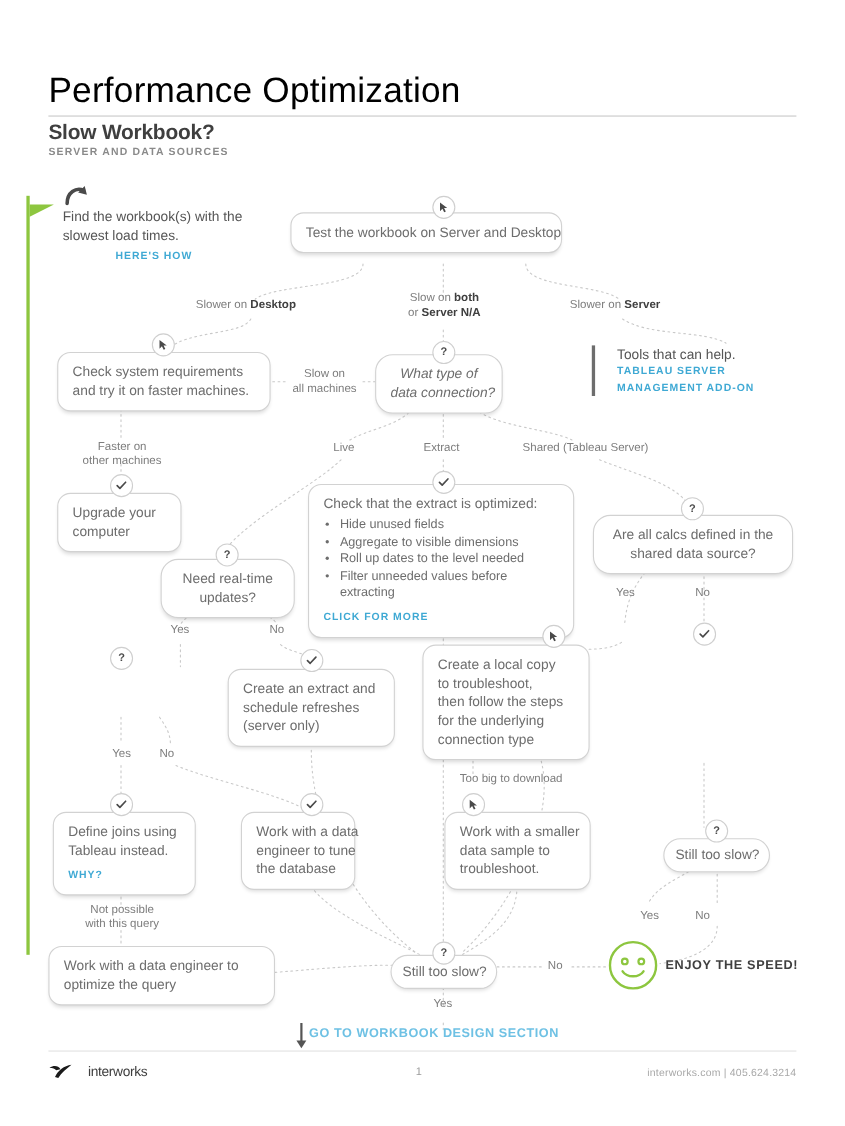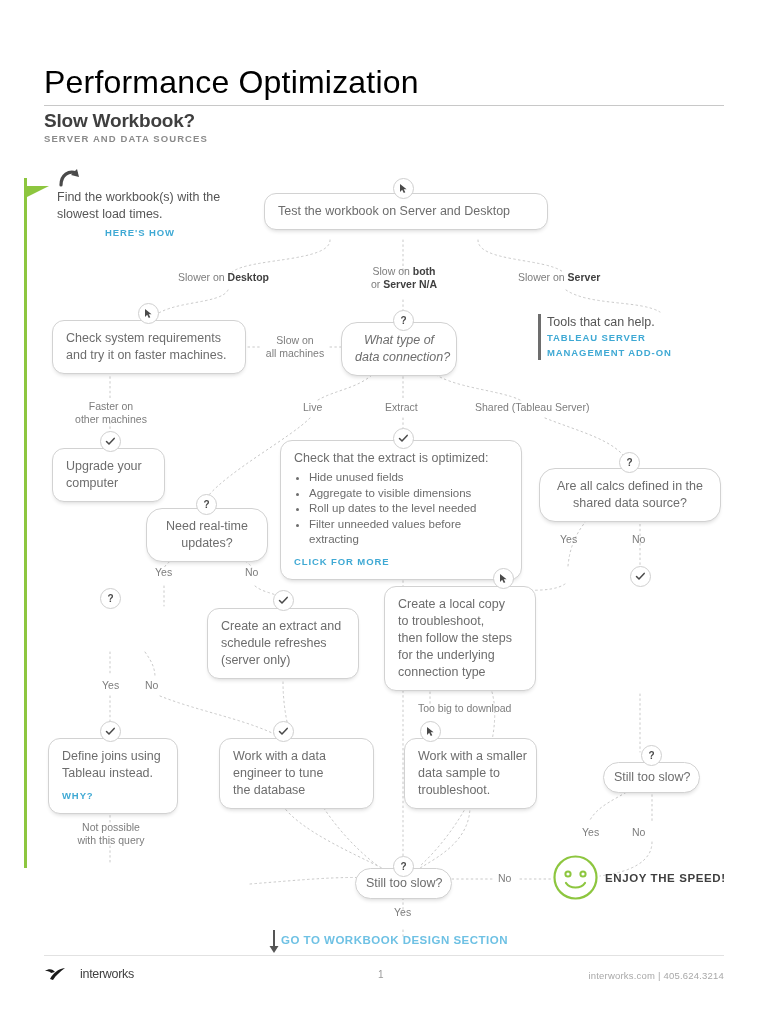--- a/index.html
+++ b/index.html
@@ -158,21 +158,21 @@
     line-height: 13px;
     color: #7d7d7d;
     text-align: center;
     white-space: nowrap;
   }
   .elabel b { color: #3f3f3f; font-weight: bold; }
   
   .tools {
     position: absolute;
     left: 538px; top: 314px;
-    padding-left: 6px;
+    padding-left: 20px;
     border-left: 3px solid #6d6d6d;
   }
   .tools-title {
     font-size: 12.5px;
     color: #555;
     line-height: 16px;
   }
   .tools-link {
     font-size: 9.5px;
     font-weight: bold;
@@ -359,21 +359,21 @@
 
     <path d="M403 898 L403 916"></path>
     <path d="M403 930 L403 936"></path>
   </svg>
 
   <div class="badge" style="left:393px; top:178px;">
     <svg width="11" height="11" viewBox="0 0 11 11">
         <path d="M2 1 L2 9 L4.2 6.8 L5.8 10 L7.3 9.2 L5.7 6.2 L8.6 6.2 Z" fill="#4a4a4a"></path>
       </svg>
   </div>
-  <div class="node" style="left:264px; top:193px; width:284px;">
+  <div class="node" style="left:264px; top:193px; width:247px;">
     <span class="nline">Test the workbook on Server and Desktop</span>
   </div>
 
   <div class="elabel" style="left:178px; top:271px;">
     <span>Slower on </span><b>Desktop</b>
   </div>
   <div class="elabel" style="left:363px; top:265px; width:82px;">
     <span>Slow on </span><b>both</b><br>
     <span>or </span><b>Server N/A</b>
   </div>
@@ -534,21 +534,21 @@
     <span class="nline">Define joins using</span>
     <span class="nline">Tableau instead.</span>
     <span class="inner-link">WHY?</span>
   </div>
 
   <div class="badge" style="left:273px; top:721px;">
     <svg width="11" height="11" viewBox="0 0 11 11">
         <path d="M1.5 5.5 L4 8 L9.2 2.4" stroke="#4a4a4a" stroke-width="1.5" fill="none" stroke-linecap="round" stroke-linejoin="round"></path>
       </svg>
   </div>
-  <div class="node" style="left:219px; top:738px; width:155px;">
+  <div class="node" style="left:219px; top:738px; width:104px;">
     <span class="nline">Work with a data</span>
     <span class="nline">engineer to tune</span>
     <span class="nline">the database</span>
   </div>
 
   <div class="badge" style="left:420px; top:721px;">
     <svg width="11" height="11" viewBox="0 0 11 11">
         <path d="M2 1 L2 9 L4.2 6.8 L5.8 10 L7.3 9.2 L5.7 6.2 L8.6 6.2 Z" fill="#4a4a4a"></path>
       </svg>
   </div>
@@ -570,20 +570,24 @@
     <span>with this query</span>
   </div>
 
   <div class="elabel" style="left:582px; top:826px;">
     <span>Yes</span>
   </div>
   <div class="elabel" style="left:632px; top:826px;">
     <span>No</span>
   </div>
 
+  <div class="node" style="left:44px; top:860px; width:206px;">
+    <span class="nline">Work with a data engineer to</span>
+    <span class="nline">optimize the query</span>
+  </div>
 
   <div class="badge" style="left:393px; top:856px;">
     <span class="q">?</span>
   </div>
   <div class="node decision" style="left:355px; top:868px; width:97px; padding:6px 10px;">
     <span class="nline">Still too slow?</span>
   </div>
 
   <div class="elabel" style="left:498px; top:872px;">
     <span>No</span>

